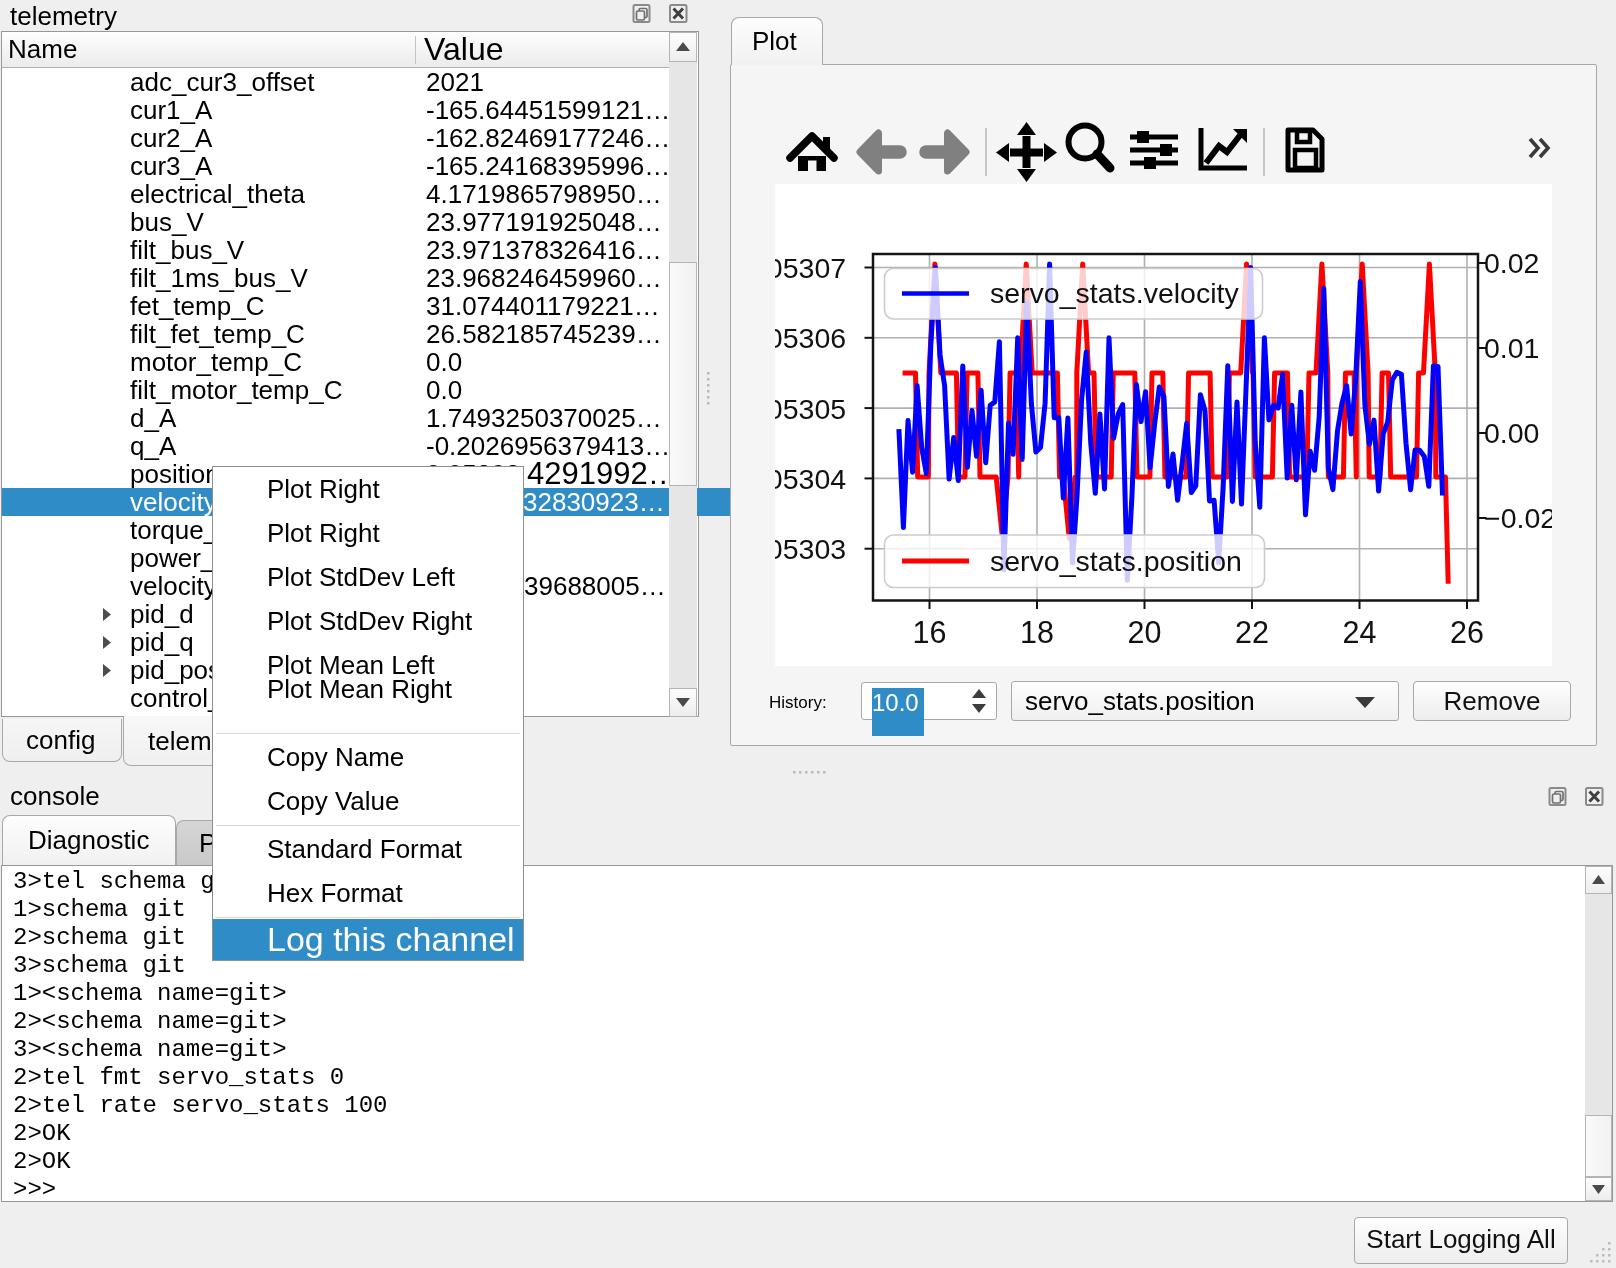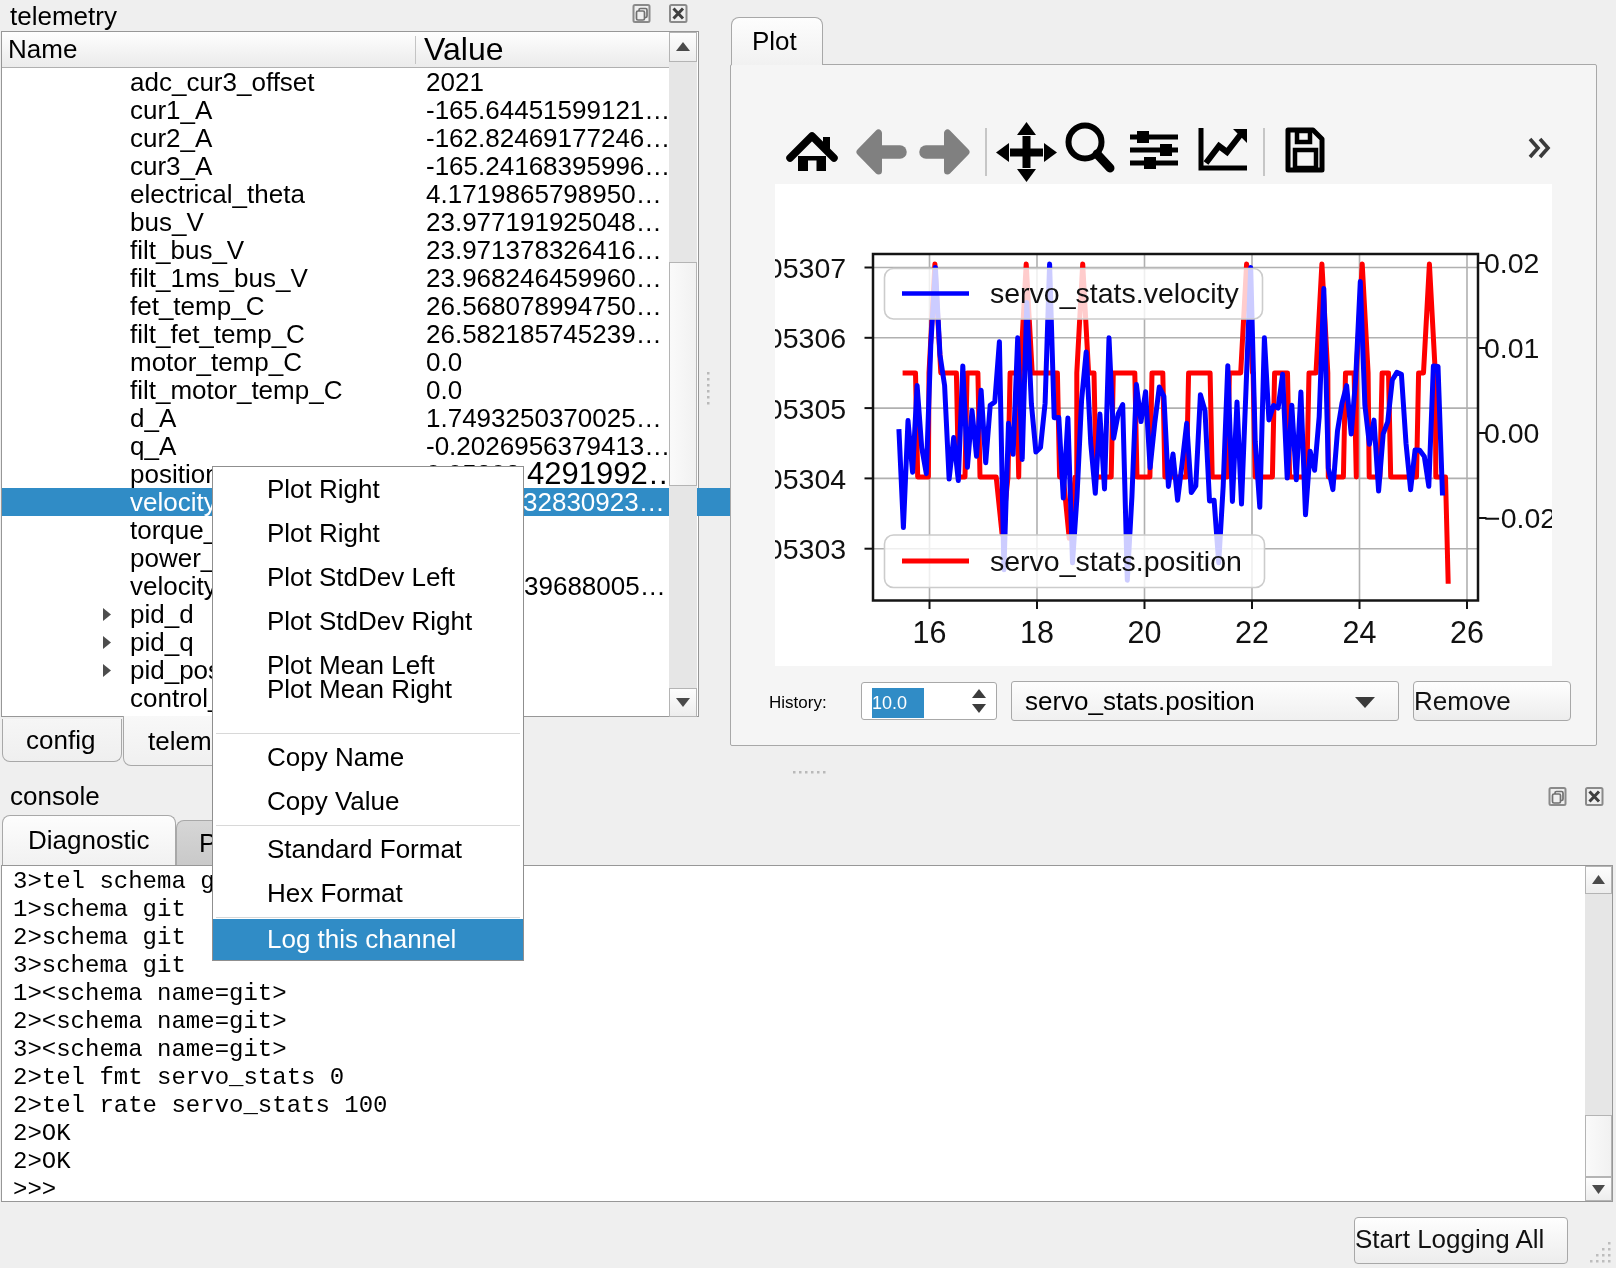--- a/index.html
+++ b/index.html
@@ -1,18 +1,18 @@
 <!DOCTYPE html>
 <html><head><meta charset="utf-8"><style>
 *{margin:0;padding:0;box-sizing:border-box}
 html,body{width:1616px;height:1268px;overflow:hidden;background:#efefef;
  font-family:"Liberation Sans",sans-serif;color:#000}
 .abs{position:absolute}
 .btn{position:absolute;background:linear-gradient(180deg,#fefefe,#ededed);
- border:1px solid #a8a8a8;border-radius:4px;text-align:left;font-size:26px;color:#111}
+ border:1px solid #a8a8a8;border-radius:4px;text-align:center;font-size:26px;color:#111}
 .tabN{position:absolute;border:1px solid #a8a8a8;border-bottom:none;
  border-radius:8px 8px 0 0;background:linear-gradient(180deg,#fdfdfd,#f1f1f1);font-size:26px}
 .tabNu{position:absolute;border:1px solid #a8a8a8;border-bottom:none;
  border-radius:8px 8px 0 0;background:linear-gradient(180deg,#d6d6d6,#c9c9c9);font-size:26px}
 .tabS{position:absolute;border:1px solid #a8a8a8;border-top:none;
  border-radius:0 0 8px 8px;background:linear-gradient(180deg,#f6f6f6,#efefef);font-size:26px}
 .row{position:absolute;left:2px;width:758px;height:28px;font-size:26px;line-height:28px;white-space:pre}
 .nm{position:absolute;left:128px;top:0}
 .vl{position:absolute;left:424px;top:0}
 .mi{position:absolute;left:55px;height:44px;line-height:44px;font-size:26px;white-space:pre}
@@ -37,21 +37,21 @@
 <div class="abs" style="left:8px;top:32px;height:35px;line-height:35px;font-size:26px">Name</div>
 <div class="abs" style="left:424px;top:32px;height:35px;line-height:35px;font-size:32px">Value</div>
 <div class="row" style="top:68px"><span class="nm">adc_cur3_offset</span><span class="vl">2021</span></div>
 <div class="row" style="top:96px"><span class="nm">cur1_A</span><span class="vl">-165.64451599121…</span></div>
 <div class="row" style="top:124px"><span class="nm">cur2_A</span><span class="vl">-162.82469177246…</span></div>
 <div class="row" style="top:152px"><span class="nm">cur3_A</span><span class="vl">-165.24168395996…</span></div>
 <div class="row" style="top:180px"><span class="nm">electrical_theta</span><span class="vl">4.1719865798950…</span></div>
 <div class="row" style="top:208px"><span class="nm">bus_V</span><span class="vl">23.977191925048…</span></div>
 <div class="row" style="top:236px"><span class="nm">filt_bus_V</span><span class="vl">23.971378326416…</span></div>
 <div class="row" style="top:264px"><span class="nm">filt_1ms_bus_V</span><span class="vl">23.968246459960…</span></div>
-<div class="row" style="top:292px"><span class="nm">fet_temp_C</span><span class="vl">26.568078994750…</span></div>
+<div class="row" style="top:292px"><span class="nm">fet_temp_C</span><span class="vl">31.074401179221…</span></div>
 <div class="row" style="top:320px"><span class="nm">filt_fet_temp_C</span><span class="vl">26.582185745239…</span></div>
 <div class="row" style="top:348px"><span class="nm">motor_temp_C</span><span class="vl">0.0</span></div>
 <div class="row" style="top:376px"><span class="nm">filt_motor_temp_C</span><span class="vl">0.0</span></div>
 <div class="row" style="top:404px"><span class="nm">d_A</span><span class="vl">1.7493250370025…</span></div>
 <div class="row" style="top:432px"><span class="nm">q_A</span><span class="vl">-0.2026956379413…</span></div>
 <div class="row" style="top:460px"><span class="nm">position</span><span class="vl">0.05202</span></div>
 <div class="row" style="top:488px;background:#308cc6;color:#fff"><span class="nm">velocity</span></div>
 <div class="row" style="top:516px"><span class="nm">torque_Nm</span><span class="vl">-0.113</span></div>
 <div class="row" style="top:544px"><span class="nm">power_W</span><span class="vl">0.064</span></div>
 <div class="row" style="top:572px"><span class="nm">velocity_filt</span></div>
@@ -242,21 +242,21 @@
 <text x="1484" y="528.0" font-size="28.5" fill="#111">−0.02</text>
 <text x="929.5" y="643" font-size="30.5" fill="#111" text-anchor="middle">16</text>
 <text x="1037.0" y="643" font-size="30.5" fill="#111" text-anchor="middle">18</text>
 <text x="1144.5" y="643" font-size="30.5" fill="#111" text-anchor="middle">20</text>
 <text x="1252.0" y="643" font-size="30.5" fill="#111" text-anchor="middle">22</text>
 <text x="1359.5" y="643" font-size="30.5" fill="#111" text-anchor="middle">24</text>
 <text x="1467.0" y="643" font-size="30.5" fill="#111" text-anchor="middle">26</text>
 </svg>
 <div class="abs" style="left:769px;top:687px;height:32px;line-height:32px;font-size:17px">History:</div>
 <div class="abs" style="left:861px;top:682px;width:136px;height:38px;border:1px solid #a8a8a8;border-radius:3px;background:#fff"></div>
-<div class="abs" style="left:872px;top:688px;width:52px;height:30px;line-height:30px;font-size:18px;background:#308cc6;color:#fff">10.0</div>
+<div class="abs" style="left:872px;top:688px;width:52px;height:48px;line-height:30px;font-size:24px;background:#308cc6;color:#fff">10.0</div>
 <svg class="abs" style="left:961px;top:682px" width="36" height="38" viewBox="0 0 36 38">
     <path d="M11 16 L25 16 L18 7 Z" fill="#3c3c3c"></path>
     <path d="M11 22 L25 22 L18 31 Z" fill="#3c3c3c"></path>
   </svg>
 <div class="abs" style="left:1011px;top:681px;width:388px;height:40px;border:1px solid #a8a8a8;border-radius:3px;background:linear-gradient(180deg,#fdfdfd,#f0f0f0)"></div>
 <div class="abs" style="left:1025px;top:681px;height:40px;line-height:40px;font-size:26px">servo_stats.position</div>
 <svg class="abs" style="left:1352px;top:695px" width="28" height="14" viewBox="0 0 28 14">
     <path d="M3 2 L23 2 L13 13 Z" fill="#3a3a3a"></path>
   </svg>
 <div class="btn" style="left:1413px;top:681px;width:158px;height:40px;line-height:38px;font-size:26px">Remove</div>
@@ -268,12 +268,12 @@
 <div class="mi" style="left:267px;top:643px;z-index:10">Plot Mean Left</div>
 <div class="mi" style="left:267px;top:667px;z-index:10">Plot Mean Right</div>
 <div class="mi" style="left:267px;top:735px;z-index:10">Copy Name</div>
 <div class="mi" style="left:267px;top:779px;z-index:10">Copy Value</div>
 <div class="mi" style="left:267px;top:827px;z-index:10">Standard Format</div>
 <div class="mi" style="left:267px;top:871px;z-index:10">Hex Format</div>
 <div class="abs" style="left:216px;top:733px;width:304px;height:1px;background:#d8d8d8;z-index:10"></div>
 <div class="abs" style="left:216px;top:825px;width:304px;height:1px;background:#d8d8d8;z-index:10"></div>
 <div class="abs" style="left:216px;top:917px;width:304px;height:1px;background:#d8d8d8;z-index:10"></div>
 <div class="abs" style="left:213px;top:919px;width:310px;height:41px;background:#308cc6;z-index:10"></div>
-<div class="abs" style="left:267px;top:919px;height:43px;line-height:41px;font-size:26px;color:#fff;z-index:11">Log this channel</div>
+<div class="abs" style="left:267px;top:919px;height:43px;line-height:41px;font-size:34px;color:#fff;z-index:11">Log this channel</div>
 </body></html>

